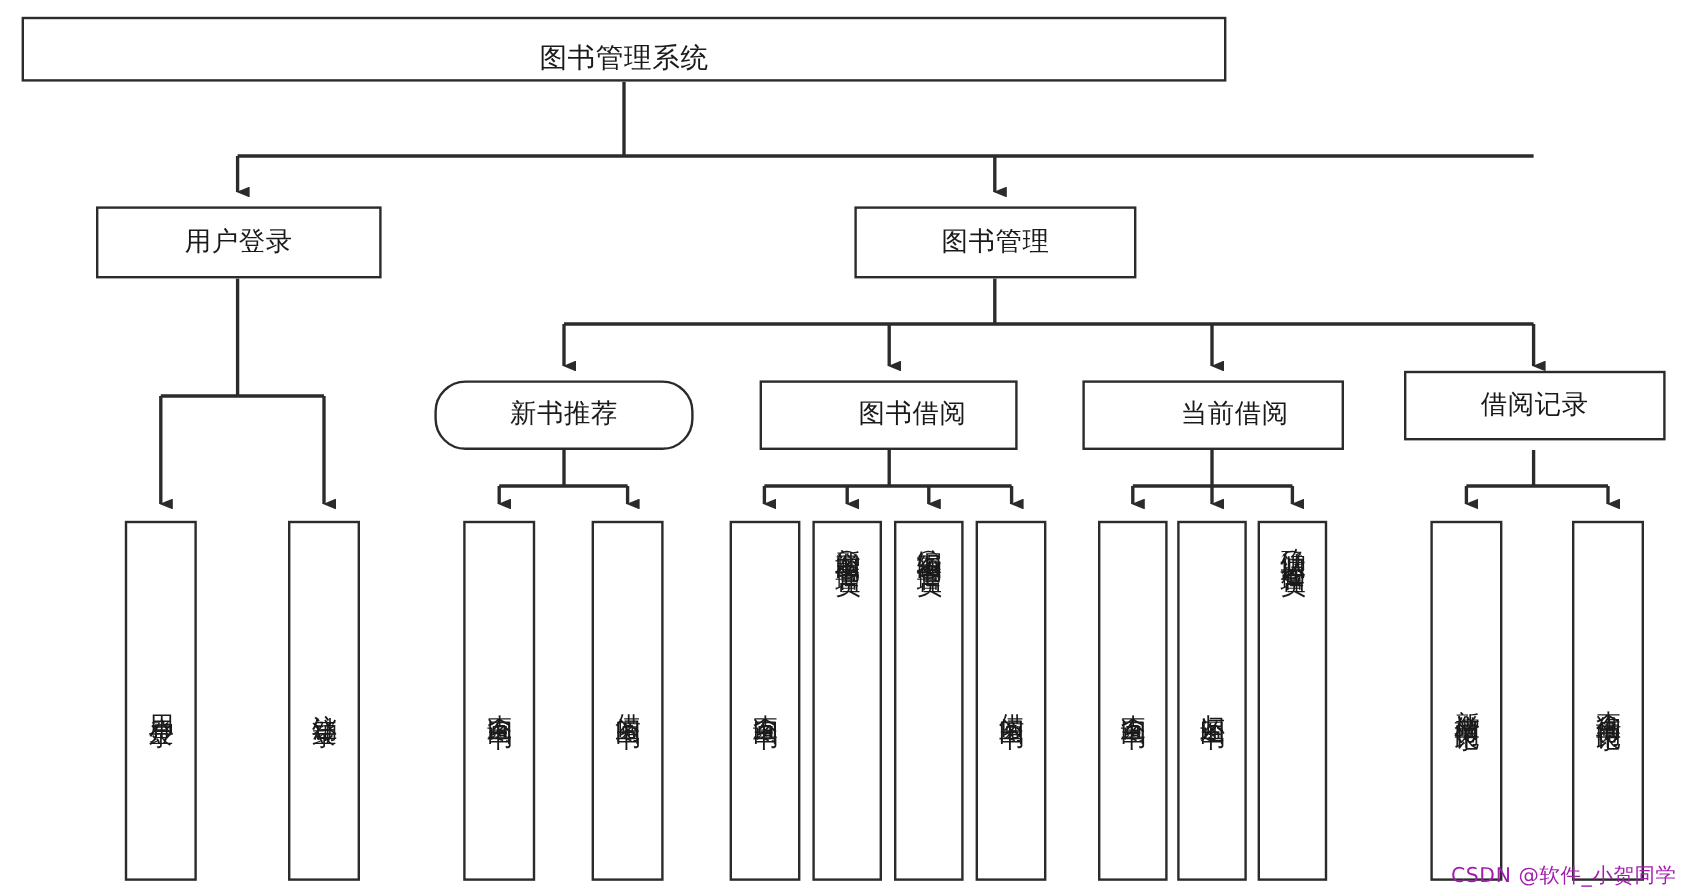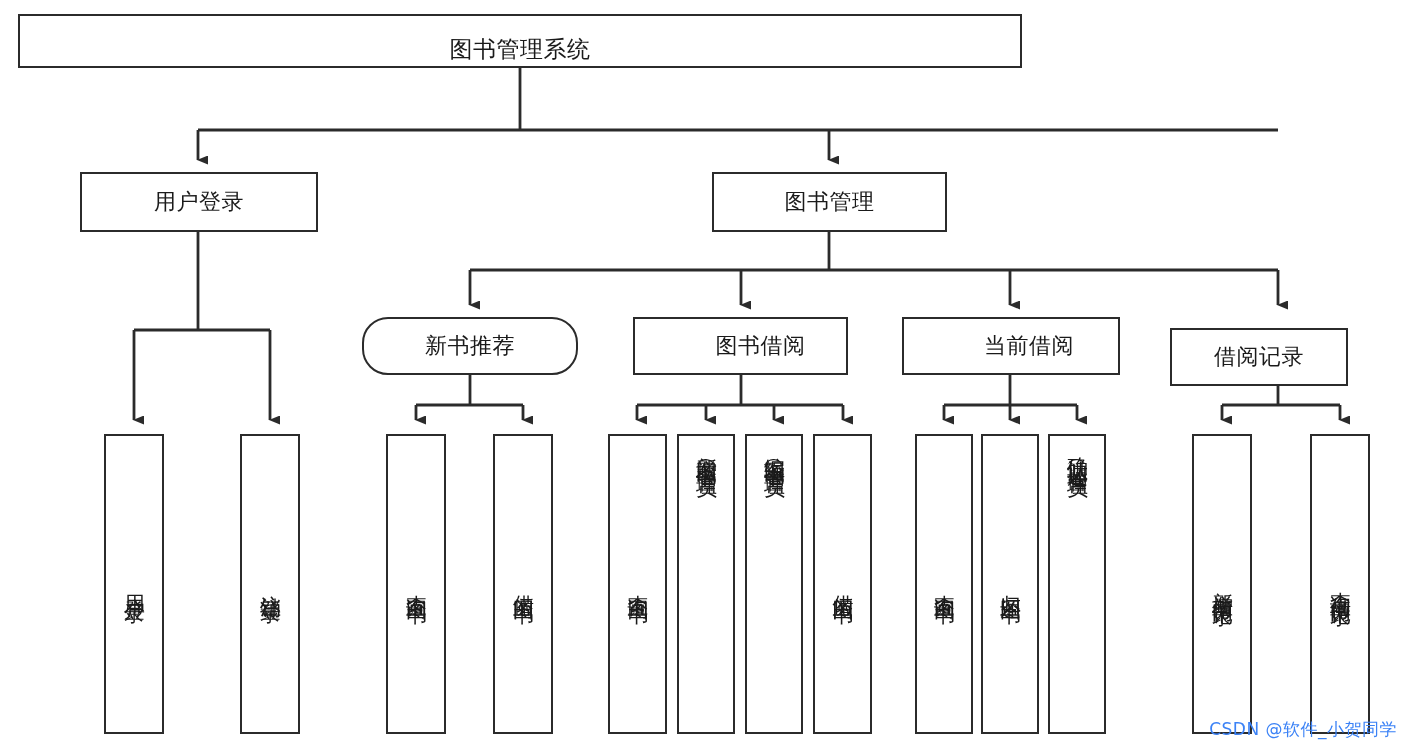--- a/index.html
+++ b/index.html
@@ -66,21 +66,21 @@
   }
   .node.vert.centered {
     align-items: center;
     padding-top: 0;
   }
   #watermark {
     position: absolute;
     right: 8px;
     bottom: 6px;
     font-size: 17px;
-    color: #3b82f6;
+    color: #a21caf;
     letter-spacing: 0.5px;
     user-select: none;
     white-space: nowrap;
   }
 </style>
 </head>
 <body>
 
 <div id="canvas">
 
@@ -153,21 +153,21 @@
   </div>
 
   <div class="node horiz" style="left:633px; top:317px; width:215px; height:58px;padding-left:40px;">
     <span class="lbl">图书借阅</span>
   </div>
 
   <div class="node horiz" style="left:902px; top:317px; width:218px; height:58px;padding-left:36px;">
     <span class="lbl">当前借阅</span>
   </div>
 
-  <div class="node horiz" style="left:1170px; top:328px; width:178px; height:58px;">
+  <div class="node horiz" style="left:1170px; top:309px; width:218px; height:58px;">
     <span class="lbl">借阅记录</span>
   </div>
 
   <div class="node vert centered" style="left:104px; top:434px; width:60px; height:300px;">
     <span class="lbl">用户登录</span>
   </div>
 
   <div class="node vert centered" style="left:240px; top:434px; width:60px; height:300px;">
     <span class="lbl">注销登录</span>
   </div>

